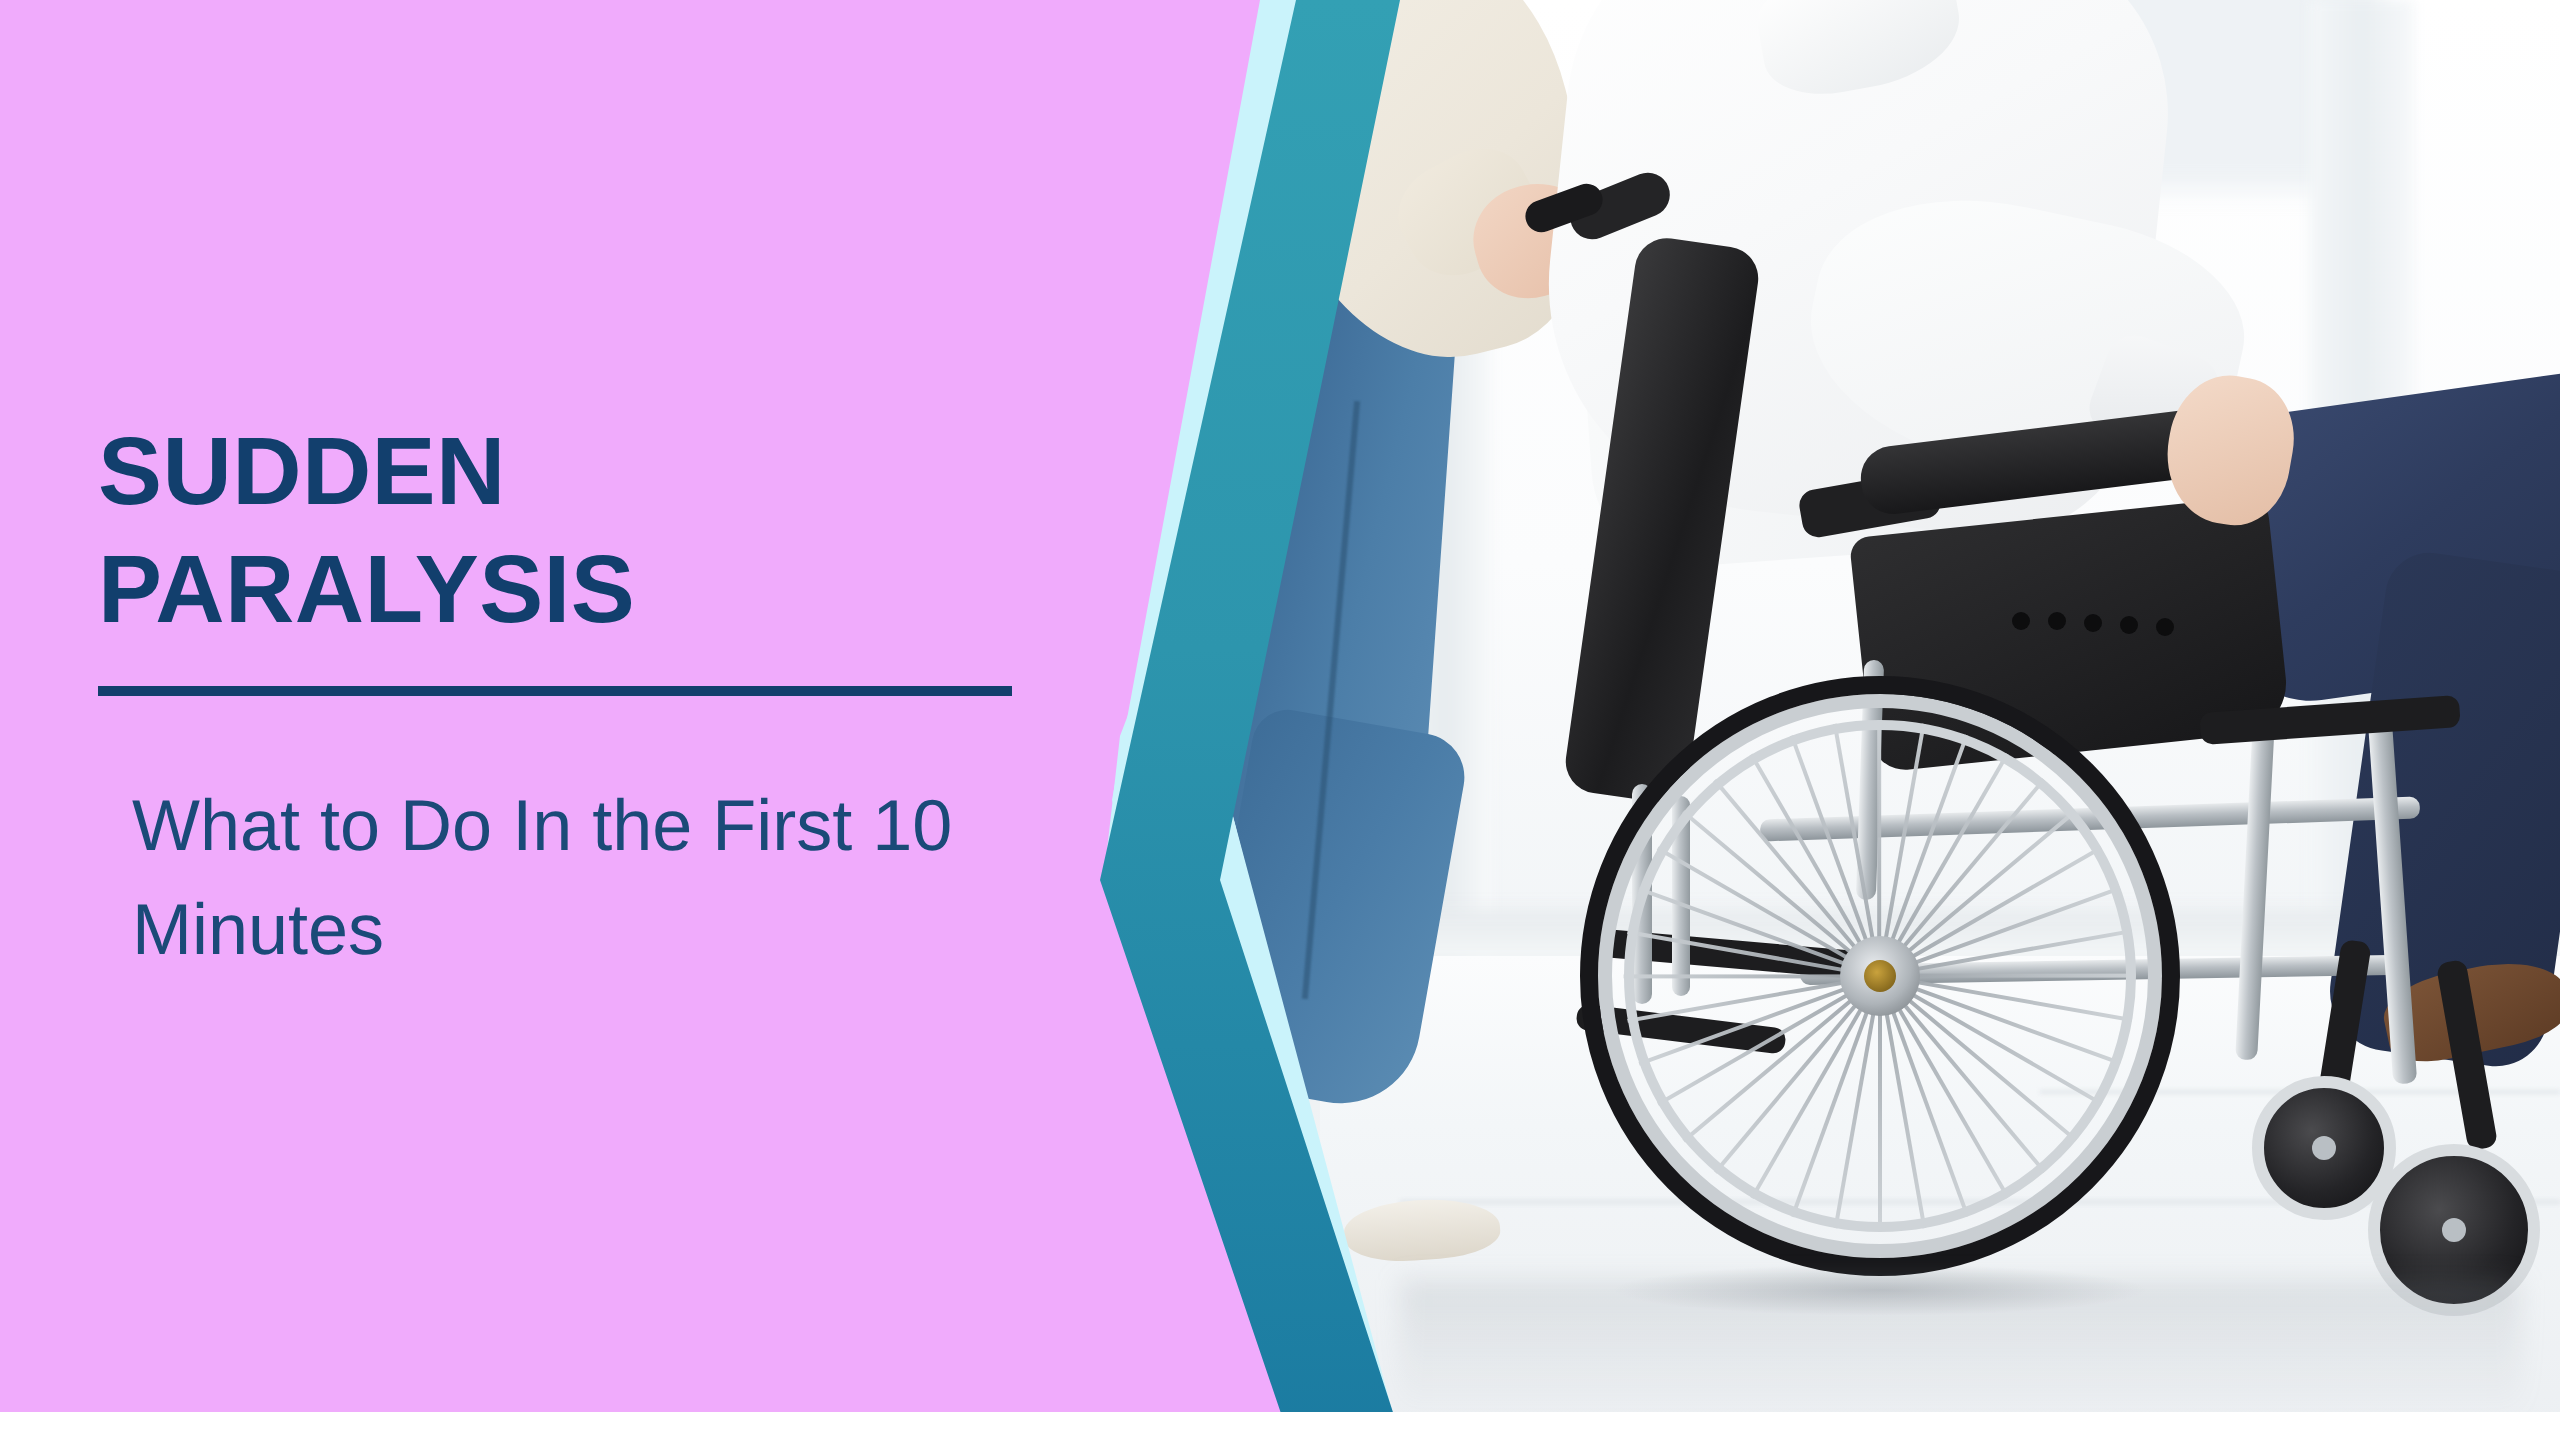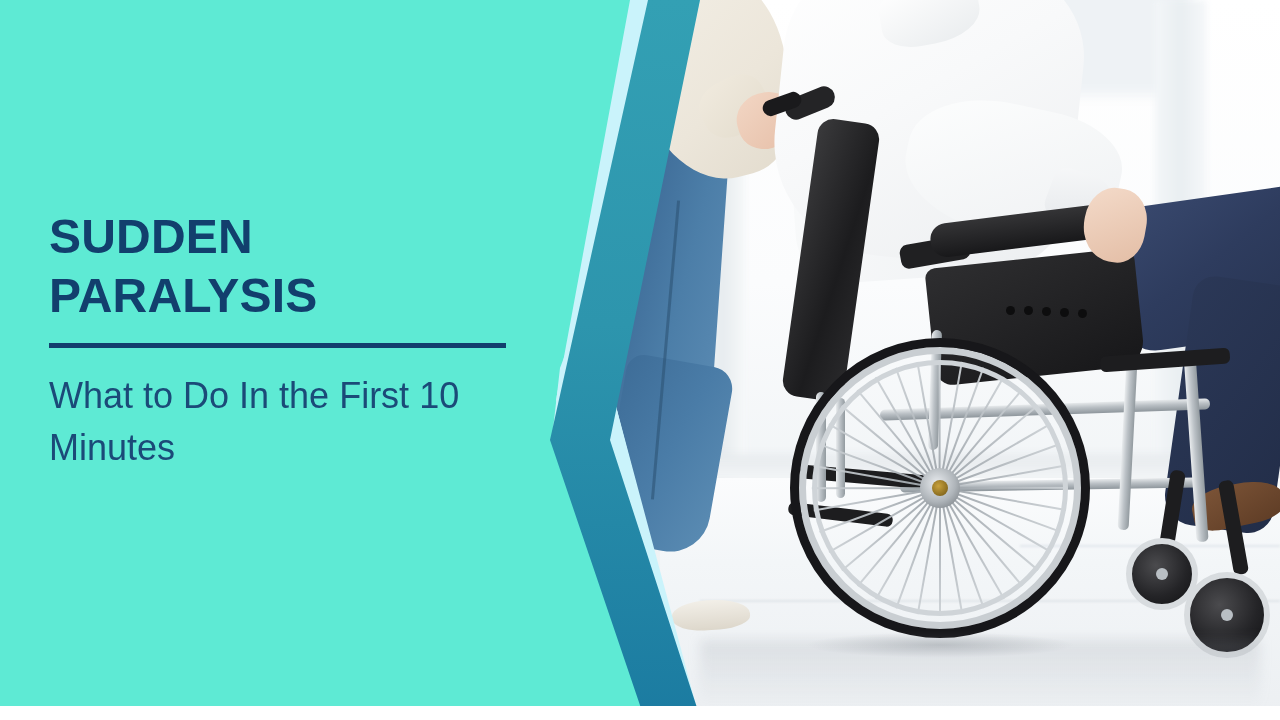--- a/index.html
+++ b/index.html
@@ -10,21 +10,21 @@
   }
   body {
     font-family: "Liberation Sans", sans-serif;
   }
 
   .banner {
     position: relative;
     width: 1280px;
     height: 706px;
     overflow: hidden;
-    background: #5eead4;
+    background: #f0abfc;
   }
 
   
   .text-panel {
     position: absolute;
     left: 0;
     top: 0;
     width: 660px;
     height: 720px;
     z-index: 5;
@@ -51,21 +51,21 @@
     width: 457px;
     height: 5px;
     background: #123f6d;
   }
 
   .subheadline {
     position: absolute;
     left: 49px;
     top: 370px;
     width: 480px;
-    margin: 0;
+    margin: 17px;
     font-size: 36px;
     font-weight: normal;
     line-height: 1.44;
     color: #1b4a78;
   }
 
   
   .media-panel {
     position: absolute;
     left: 0;

